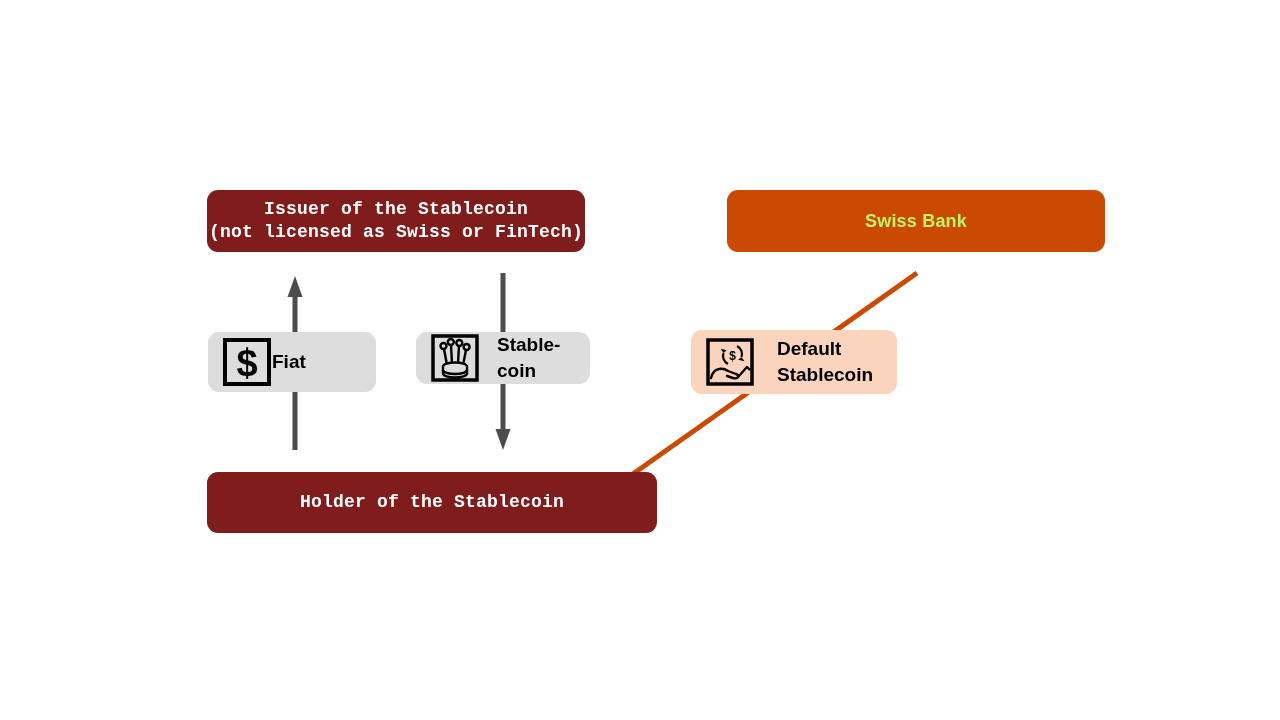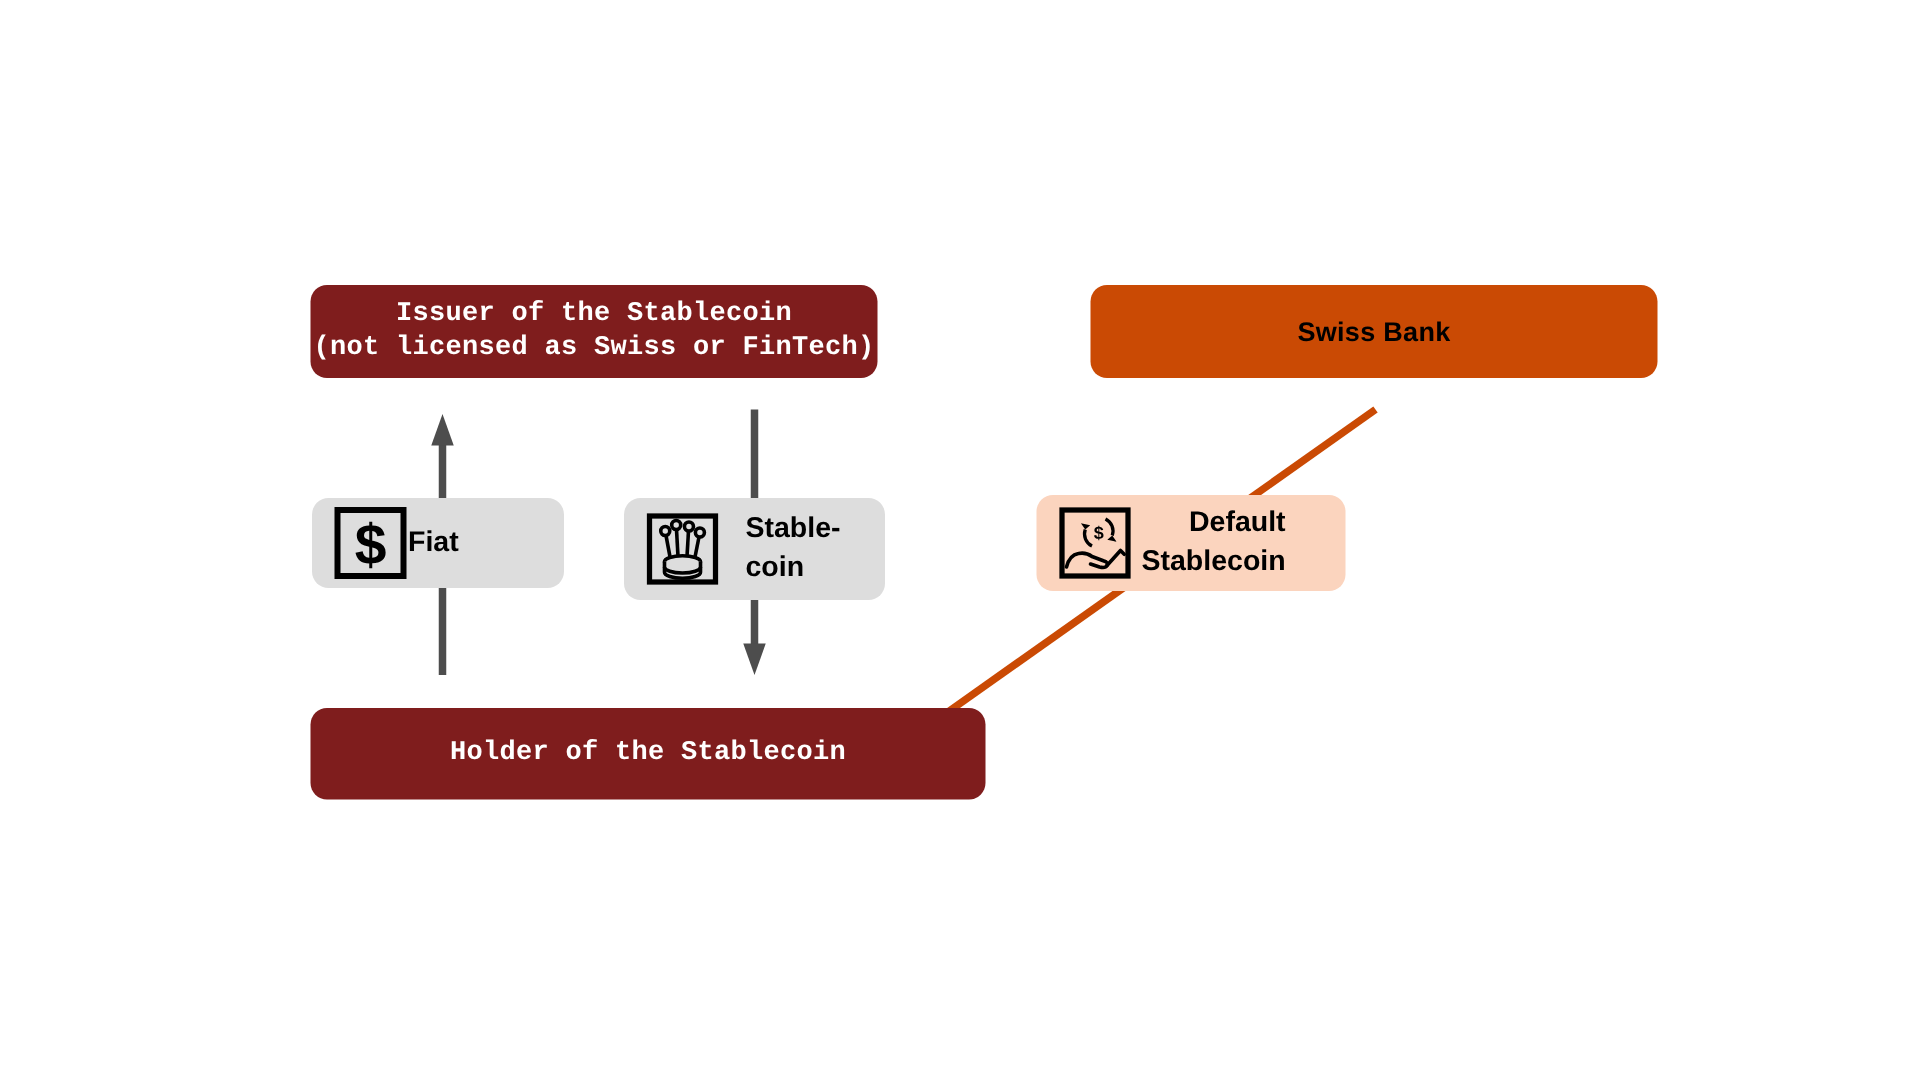--- a/index.html
+++ b/index.html
@@ -15,21 +15,21 @@
     position:absolute;
     border-radius:11px;
     display:flex;
     align-items:center;
     justify-content:center;
     font-weight:bold;
     text-align:center;
     box-sizing:border-box;
   }
   .dark   { background:#7f1d1d; color:#ffffff;font-family:Liberation Mono, monospace; }
-  .orange { background:#CA4A04; color:#000000; }
+  .orange { background:#CA4A04; color:#bef264; }
   .light  { background:#DDDDDD; color:#000000; }
   .peach  { background:#FBD4BE; color:#000000; }
   .big-label { font-size:18px; line-height:23px; letter-spacing:0.2px; }
   .chip {
     justify-content:flex-start;
     text-align:left;
     padding-left:14px;
   }
   .chip .icon-frame {
     flex:0 0 auto;
@@ -37,21 +37,21 @@
     display:flex; align-items:center; justify-content:center;
   }
   .chip .chip-label {
     font-size:19px;
     line-height:26px;
     color:#000;
     font-weight:bold;
   }
   .gap-fiat  { }
   .gap-coin  { margin-left:17px; }
-  .gap-guar  { margin-left:6px;text-align:right; }
+  .gap-guar  { margin-left:22px; }
 </style>
 </head>
 <body>
 
 <div class="canvas">
 
   <svg class="arrow-layer" width="1280" height="720" viewBox="0 0 1280 720">
 
     <g>
       <line x1="295" y1="450" x2="295" y2="294" stroke="#4D4D4D" stroke-width="5"></line>
@@ -83,21 +83,21 @@
   <div class="box light chip" style="left:208px; top:332px; width:168px; height:60px;">
     <span class="icon-frame">
       <svg width="50" height="48" viewBox="0 0 50 48">
         <rect x="3" y="2" width="44" height="44" fill="none" stroke="#000" stroke-width="4"></rect>
         <text x="25" y="38" text-anchor="middle" font-size="38" font-weight="bold" fill="#000" font-family="Liberation Sans, sans-serif">$</text>
       </svg>
     </span>
     <span class="chip-label gap-fiat">Fiat</span>
   </div>
 
-  <div class="box light chip" style="left:416px; top:332px; width:174px; height:68px;">
+  <div class="box light chip" style="left:416px; top:332px; width:174px; height:52px;">
     <span class="icon-frame">
       <svg width="50" height="48" viewBox="0 0 50 48">
         <rect x="3" y="2" width="44" height="44" fill="none" stroke="#000" stroke-width="3.5"></rect>
         <g stroke="#000" stroke-width="2.4" fill="none">
           <line x1="17" y1="31" x2="14" y2="15"></line>
           <line x1="22" y1="29" x2="21" y2="11"></line>
           <line x1="28" y1="29" x2="29" y2="12"></line>
           <line x1="33" y1="31" x2="36" y2="16"></line>
           <circle cx="13.5" cy="12" r="3"></circle>
           <circle cx="20.8" cy="8" r="3"></circle>

